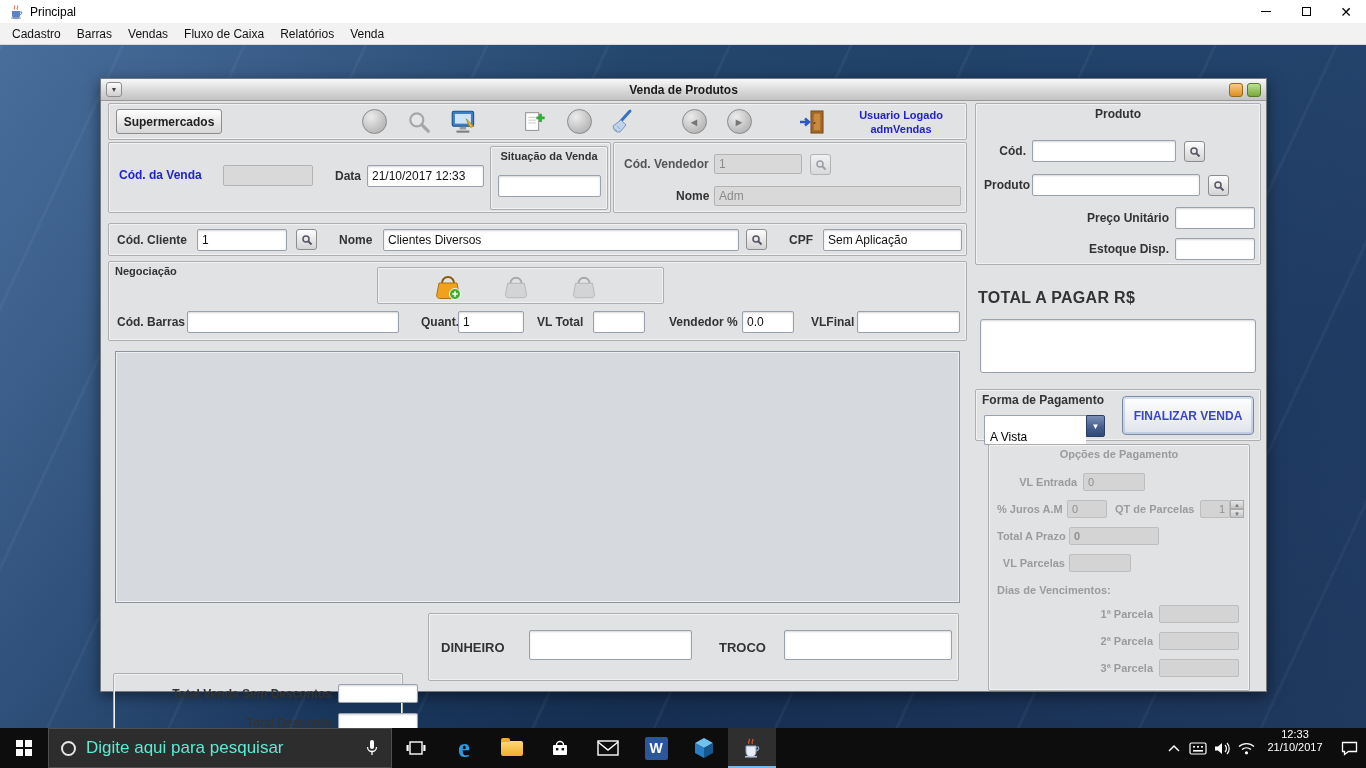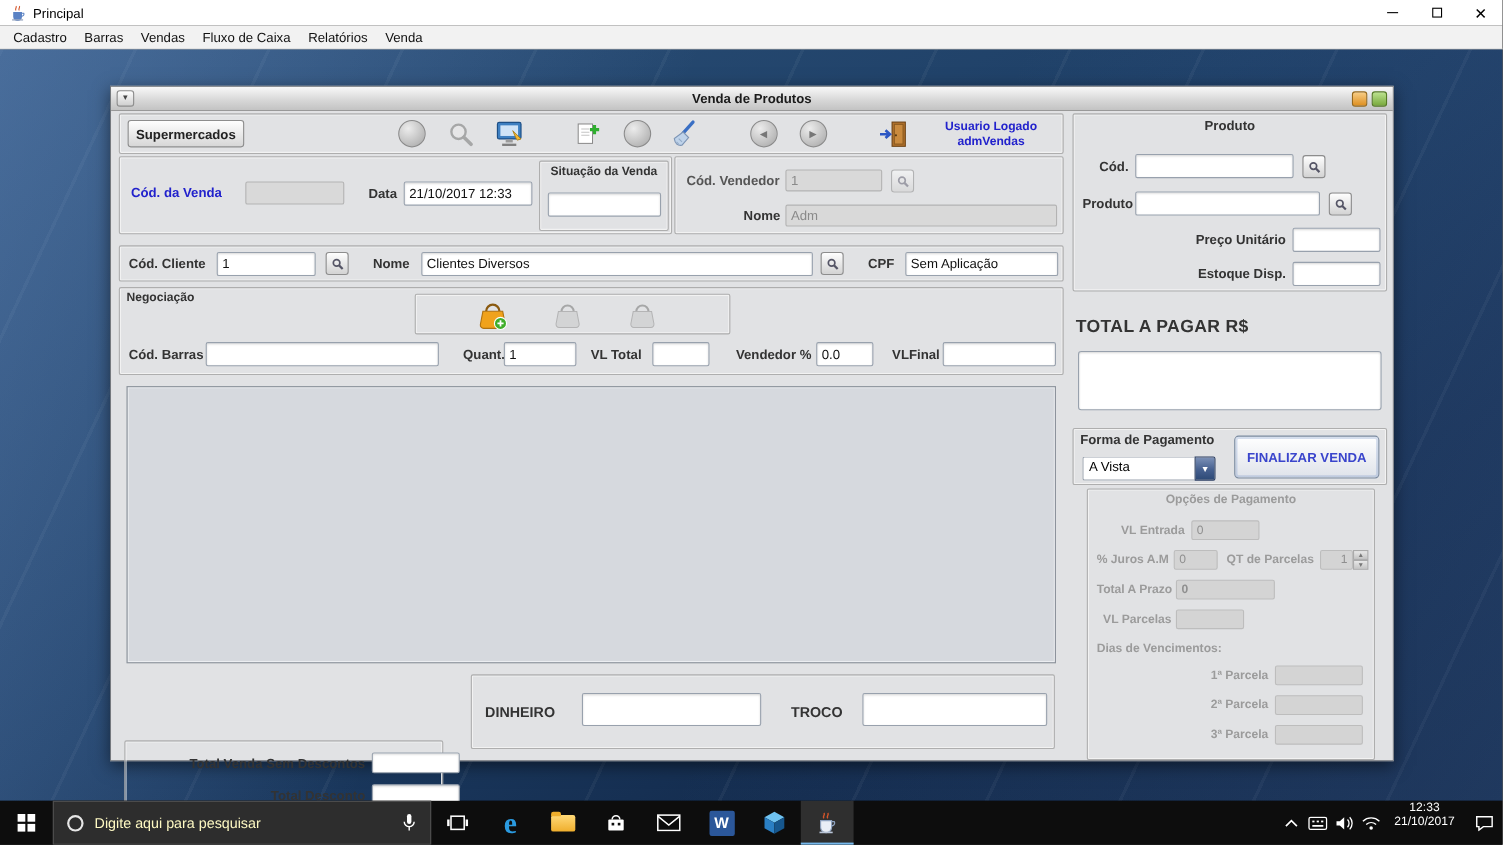--- a/index.html
+++ b/index.html
@@ -55,42 +55,42 @@
   .circ { width:25px; height:25px; border-radius:50%; background:radial-gradient(circle at 35% 30%, #ececec, #a5a5a5); border:1px solid #8a8a8a; display:flex; align-items:center; justify-content:center; color:#777; font-size:11px; font-weight:bold; }
   .dim { filter:grayscale(1); opacity:.55; }
 
   .usertext { position:absolute; left:728px; top:4px; width:128px; text-align:center; font-size:11px; font-weight:bold; color:#2222cc; line-height:14px; }
 
   .group-title { position:absolute; left:0; right:0; top:3px; text-align:center; font-size:11px; font-weight:bold; color:#333; }
 
   .tablearea { position:absolute; background:#d6d9de; border:1px solid #8d939c; box-shadow:inset 0 0 0 1px #eceef1; }
 
   .combo { position:absolute; display:flex; height:22px; }
-  .combo .cval { flex:1; background:#fff; border:1px solid #98a1ad; border-right:none; border-radius:2px 0 0 2px; font-size:12px; padding:1px 5px; }
+  .combo .cval { flex:1; background:#fff; border:1px solid #98a1ad; border-right:none; border-radius:2px 0 0 2px; font-size:12px; padding:14px 5px; }
   .combo .carrow { width:19px; background:linear-gradient(#7b90b6,#46608f 55%,#2e4a77); border:1px solid #2c3f63; border-radius:0 2px 2px 0; color:#fff; font-size:8px; display:flex; align-items:center; justify-content:center; }
 
   .final-btn { position:absolute; background:linear-gradient(#ffffff,#dfe3ea); border:1px solid #7a8aa0; border-radius:4px; box-shadow:inset 0 0 0 2px rgba(120,150,200,.30); color:#3a45cc; font-weight:bold; font-size:12px; font-family:inherit; }
 
   .disgrp { color:#9b9b9b; }
   .disgrp .lbl { color:#9b9b9b; font-size:11px; }
   .disgrp .group-title { color:#9b9b9b; }
   .dfield { position:absolute; background:#d4d4d4; border:1px solid #bdbdbd; border-radius:2px; font-size:11px; color:#8f8f8f; padding:0 4px; font-family:inherit; }
   .spin { position:absolute; display:flex; flex-direction:column; width:14px; height:18px; }
   .spin span { flex:1; background:linear-gradient(#e8e8e8,#c4c4c4); border:1px solid #aaa; font-size:6px; color:#777; display:flex; align-items:center; justify-content:center; }
 
   
   .taskbar { position:absolute; bottom:0; left:0; width:1366px; height:40px; background:#0d0d0d; display:flex; align-items:stretch; }
   .tile { width:48px; display:flex; align-items:center; justify-content:center; position:relative; }
   .tile.active { background:rgba(255,255,255,.14); }
   .tile.active::after { content:""; position:absolute; left:0; right:0; bottom:0; height:2px; background:#76b9ed; }
   .winlogo { width:16px; height:16px; display:grid; grid-template-columns:1fr 1fr; grid-template-rows:1fr 1fr; gap:2px; }
   .winlogo i { background:#fff; }
   .searchbox { width:344px; background:#2d2d2d; border:1px solid #4f4f4f; display:flex; align-items:center; }
   .cortana { width:15px; height:15px; border:2px solid #e6e6e6; border-radius:50%; margin:0 10px 0 12px; }
-  .searchbox .stext { font-size:13px; color:#fef9c3; }
+  .searchbox .stext { font-size:17px; color:#5eead4; }
   .tray { margin-left:auto; display:flex; align-items:flex-start; color:#fff; }
   .trayic { width:24px; height:40px; display:flex; align-items:center; justify-content:center; }
   .clock { width:74px; text-align:center; font-size:11px; color:#fff; line-height:13px; }
   .edge-e { font-size:27px; font-weight:bold; color:#2a9ae0; font-family:"Liberation Serif", serif; }
   .folder { width:22px; height:15px; background:linear-gradient(#ffd978,#efae2c); border-radius:2px; position:relative; }
   .folder::before { content:""; position:absolute; top:-3px; left:0; width:9px; height:4px; background:#efae2c; border-radius:2px 2px 0 0; }
   .wordic { width:23px; height:23px; background:#2b579a; border-radius:2px; color:#fff; font-size:14px; font-weight:bold; display:flex; align-items:center; justify-content:center; }
 </style>
 </head>
 <body>

